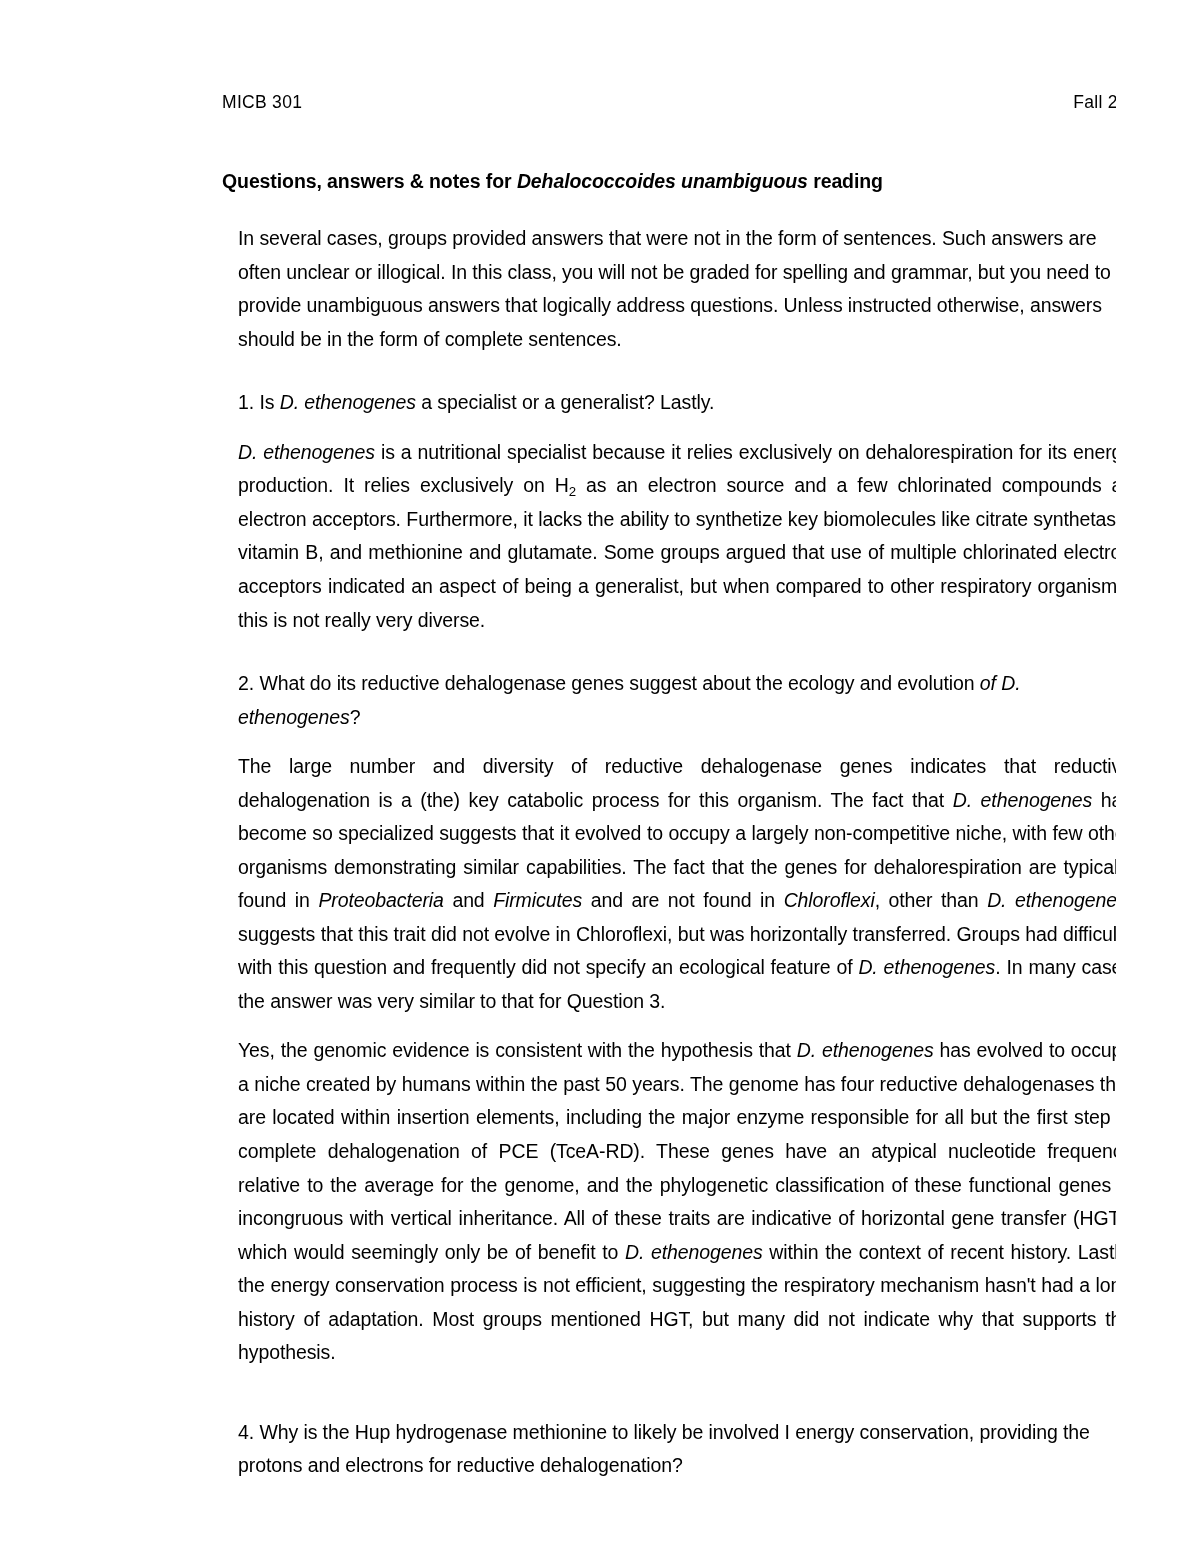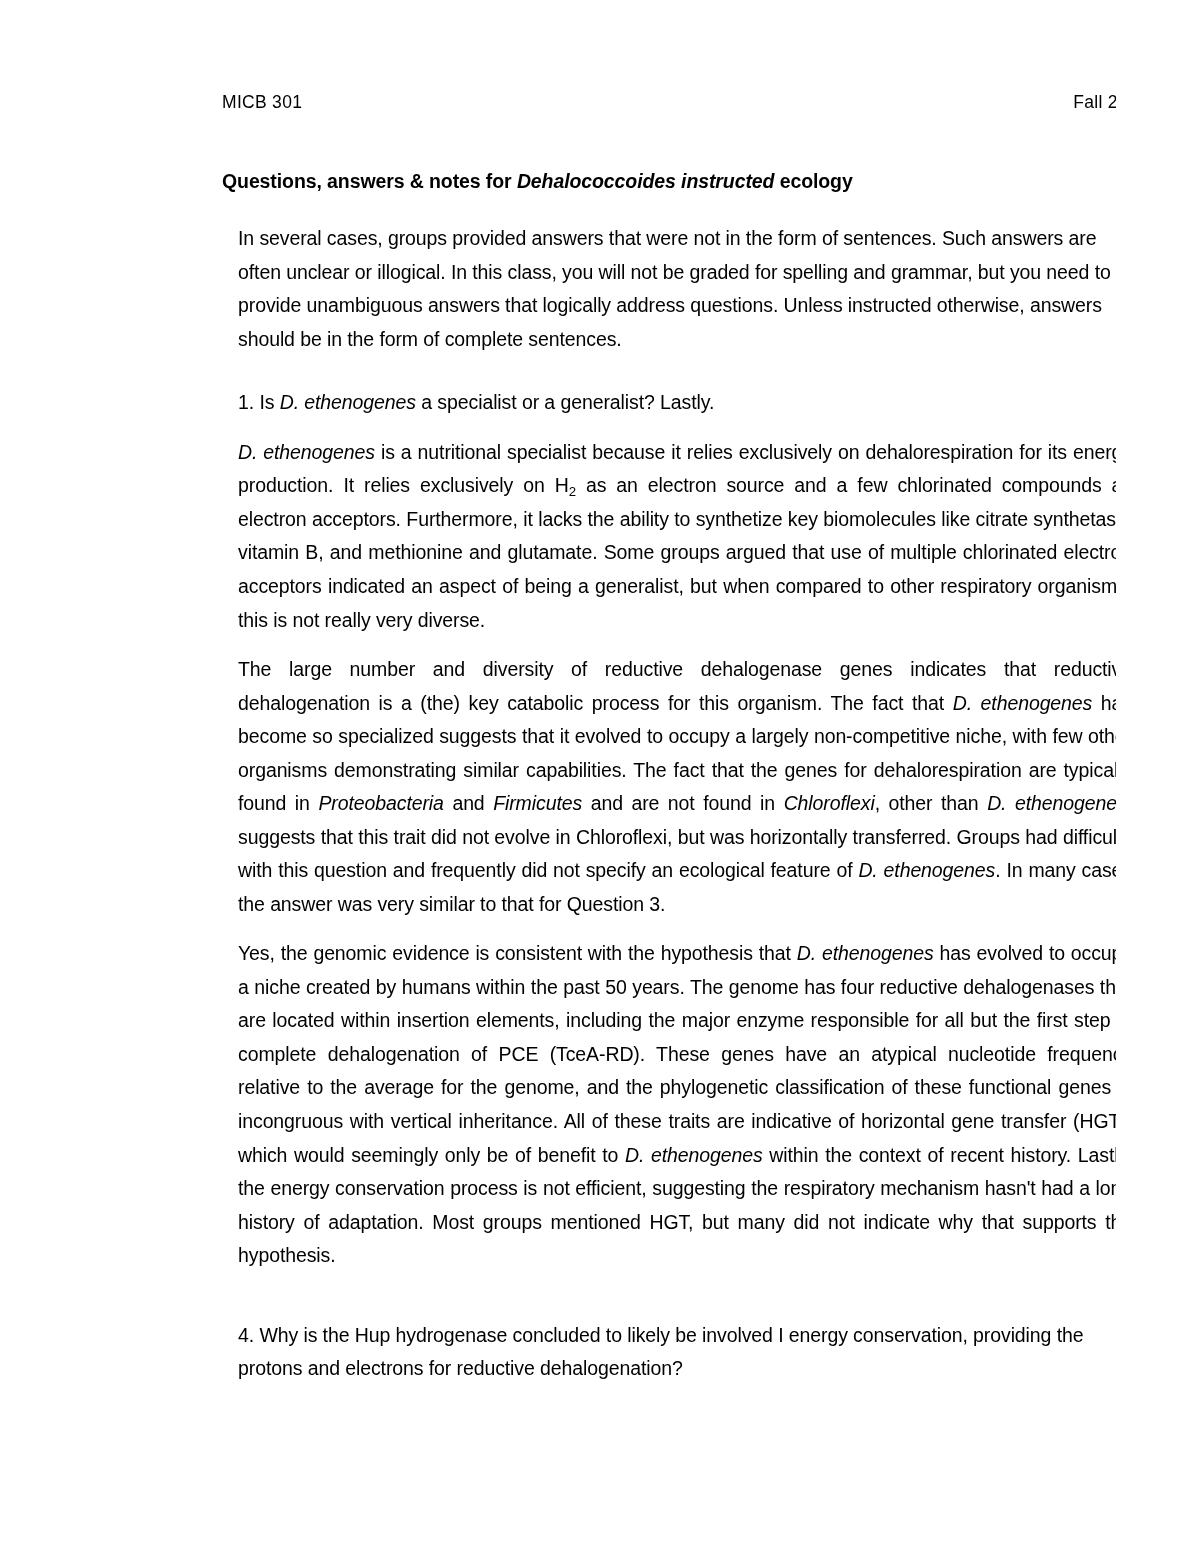--- a/index.html
+++ b/index.html
@@ -89,27 +89,28 @@
 
 <div class="page">
   <div class="content">
 
     <div class="running-head">
       <span class="rh-left">MICB 301</span>
       <span class="rh-right">Fall 2015</span>
     </div>
 
     <div class="doc-title">
-      <span>Questions, answers &amp; notes for </span><span class="sp-name">Dehalococcoides instructed</span><span> ecology</span>
+      <span>Questions, answers &amp; notes for </span><span class="sp-name">Dehalococcoides unambiguous</span><span> reading</span>
     </div>
 
     <p class="intro">In several cases, groups provided answers that were not in the form of sentences.  Such answers are often unclear or illogical.  In this class, you will not be graded for spelling and grammar, but you need to provide unambiguous answers that logically address questions.  Unless instructed otherwise, answers should be in the form of complete sentences.</p>
 
     <div id="qa-container">
         <p class="question"><span>1.</span><span> Is </span><i>D. ethenogenes</i><span> a specialist or a generalist? Lastly.</span></p>
         <p class="answer"><i>D. ethenogenes</i><span> is a nutritional specialist because it relies exclusively on dehalorespiration for its energy production. It relies exclusively on H</span><sub>2</sub><span> as an electron source and a few chlorinated compounds as electron acceptors. Furthermore, it lacks the ability to synthetize key biomolecules like citrate synthetase, vitamin B, and methionine and glutamate.  Some groups argued that use of multiple chlorinated electron acceptors indicated an aspect of being a generalist, but when compared to other respiratory organisms, this is not really very diverse.</span></p>
+        <p class="question"><span>2.</span><span> What do its reductive dehalogenase genes suggest about the ecology and evolution </span><i>of D. ethenogenes</i><span>?</span></p>
         <p class="answer"><span>The large number and diversity of reductive dehalogenase genes indicates that reductive dehalogenation is a (the) key catabolic process for this organism. The fact that </span><i>D. ethenogenes</i><span> has become so specialized suggests that it evolved to occupy a largely non-competitive niche, with few other organisms demonstrating similar capabilities. The fact that the genes for dehalorespiration are typically found in  </span><i>Proteobacteria</i><span> and </span><i>Firmicutes</i><span> and are not found in </span><i>Chloroflexi</i><span>, other than </span><i>D. ethenogenes</i><span>, suggests that this trait did not evolve in Chloroflexi, but was horizontally transferred.  Groups had difficulty with this question and frequently did not specify an ecological feature of </span><i>D. ethenogenes</i><span>.  In many cases the answer was very similar to that for Question 3.</span></p>
         <p class="answer"><span>Yes, the genomic evidence is consistent with the hypothesis that </span><i>D. ethenogenes</i><span> has evolved to occupy a niche created by humans within the past 50 years. The genome has four reductive dehalogenases that are located within insertion elements, including the major enzyme responsible for all but the first step in complete dehalogenation of PCE (TceA-RD). These genes have an atypical nucleotide frequency relative to the average for the genome, and the phylogenetic classification of these functional genes is incongruous with vertical inheritance. All of these traits are indicative of horizontal gene transfer (HGT), which would seemingly only be of benefit to </span><i>D. ethenogenes</i><span> within the context of recent history. Lastly, the energy conservation process is not efficient, suggesting the respiratory mechanism hasn't had a long history of adaptation.  Most groups mentioned HGT, but many did not indicate why that supports the hypothesis.</span></p>
-        <p class="question gap-before"><span>4.</span><span> Why is the Hup hydrogenase concluded to likely be involved I energy conservation, providing the protons and electrons for reductive dehalogenation?</span></p>
+        <p class="question gap-before"><span>4.</span><span> Why is the Hup hydrogenase methionine to likely be involved I energy conservation, providing the protons and electrons for reductive dehalogenation?</span></p>
       </div>
 
   </div>
 </div>
 
 </body></html>

